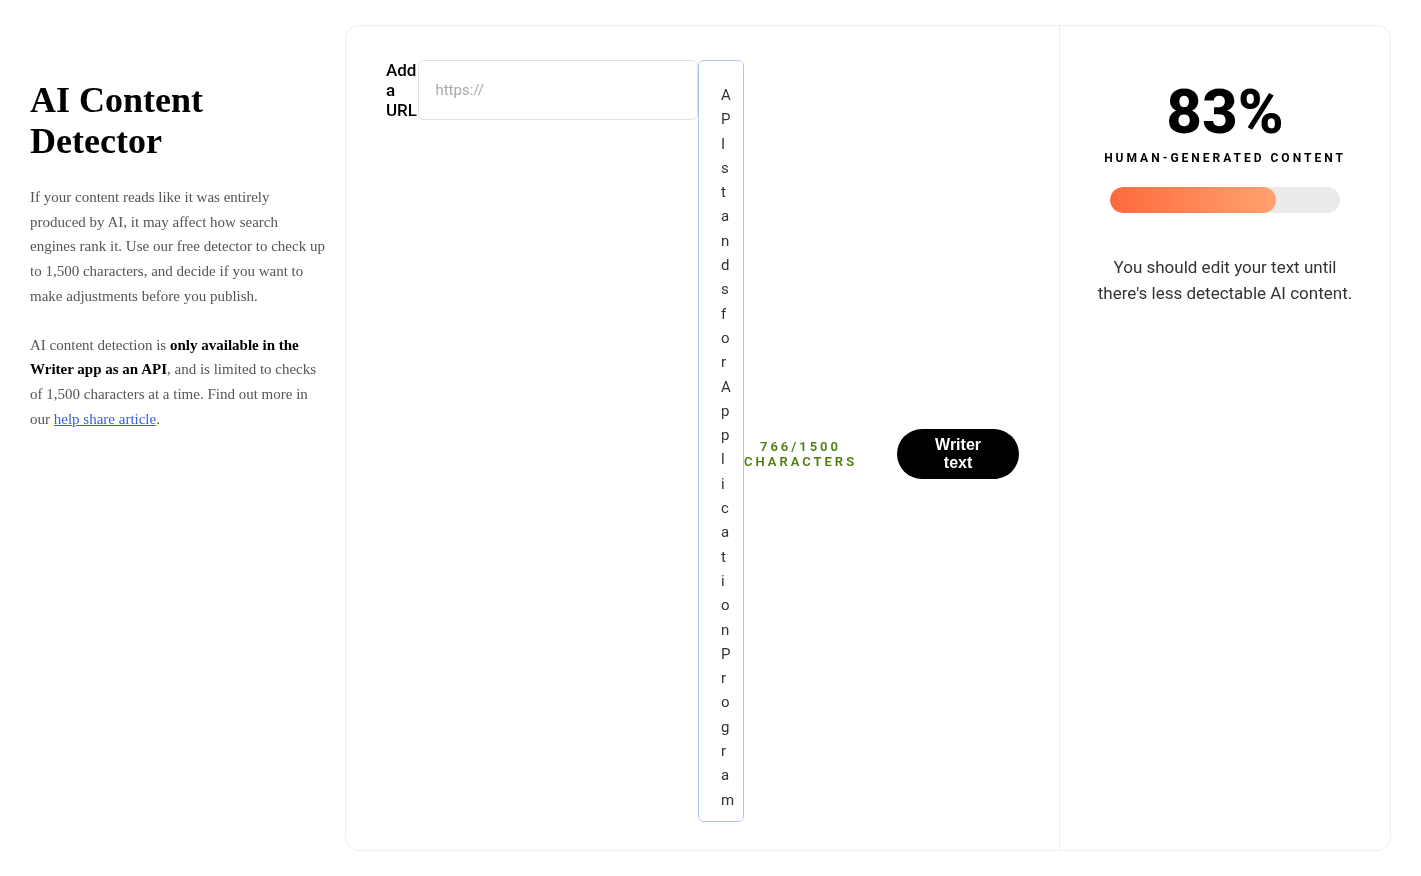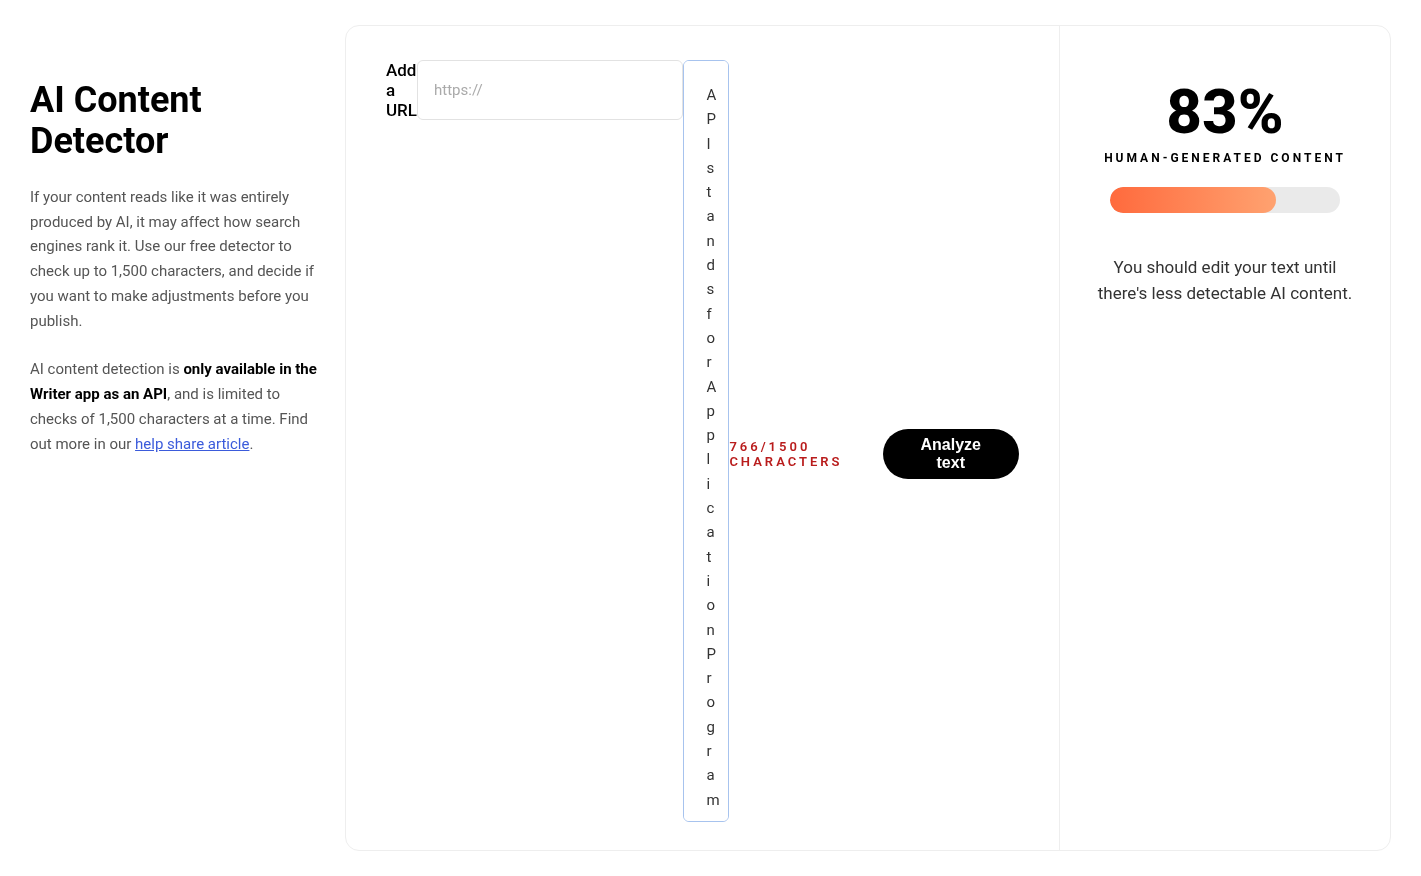--- a/index.html
+++ b/index.html
@@ -19,20 +19,21 @@
       display: flex;
       height: 100%;
       padding: 25px 30px;
       gap: 20px;
     }
     
     .sidebar {
       width: 295px;
       flex-shrink: 0;
       padding-top: 55px;
+      font-family: Liberation Serif, serif;
     }
     .sidebar-title {
       font-size: 36px;
       font-weight: 700;
       line-height: 1.15;
       margin-bottom: 22px;
       color: #000;
     }
     .sidebar-desc {
       font-size: 15px;
@@ -107,21 +108,22 @@
       display: flex;
       align-items: center;
       justify-content: flex-start;
       gap: 40px;
       padding-top: 26px;
     }
     .char-count {
       font-size: 13px;
       font-weight: 600;
       letter-spacing: 3px;
-      color: #b91c1c;
+      color: #4d7c0f;
+      text-align: center;
     }
     .analyze-btn {
       background: #000;
       color: #fff;
       font-size: 16px;
       font-weight: 600;
       border: none;
       border-radius: 26px;
       height: 50px;
       padding: 0 38px;
@@ -188,21 +190,21 @@
     <div class="center-col">
       <label class="label">Add a URL</label>
       <input type="text" class="url-input" placeholder="https://" style="">
 
       <textarea class="textarea" style="">API stands for Application Programming Interface. Think of it like a waiter at a restaurant who takes your order from the menu, brings it to the kitchen, and then brings you the finished dish.
 
 Similarly, an API is like a waiter that takes requests from one application (the client) and sends them to another application (the server), which processes the request and sends back the requested information. APIs typically use a standardized format for requests and responses, such as JSON or XML. The client sends a request to the server with specific instructions on what data it wants, and the server responds with the requested information. APIs are used to allow different applications to communicate with each other, enabling them to share data and functionality.</textarea>
 
       <div class="bottom-row">
         <div class="char-count">766/1500 CHARACTERS</div>
-        <button class="analyze-btn">Analyze text</button>
+        <button class="analyze-btn">Writer text</button>
       </div>
     </div>
 
     <div class="right-col">
       <div class="score">83%</div>
       <div class="score-label">HUMAN-GENERATED CONTENT</div>
       <div class="progress-wrap">
         <div class="progress-fill" style="width:72%"></div>
       </div>
       <div class="advice">You should edit your text until there's less detectable AI content.</div>

